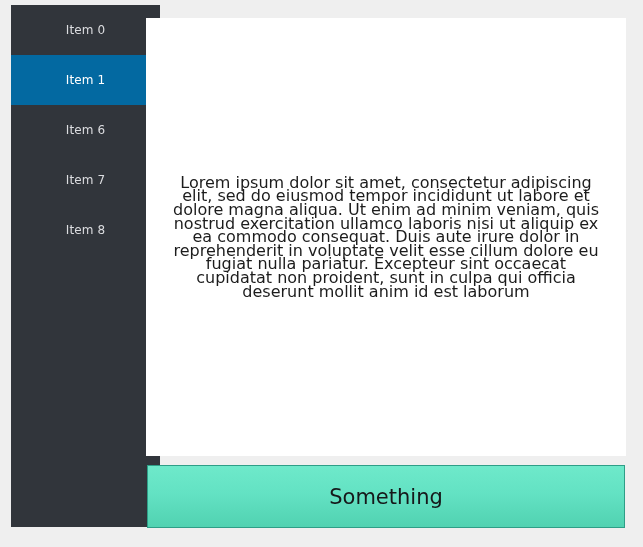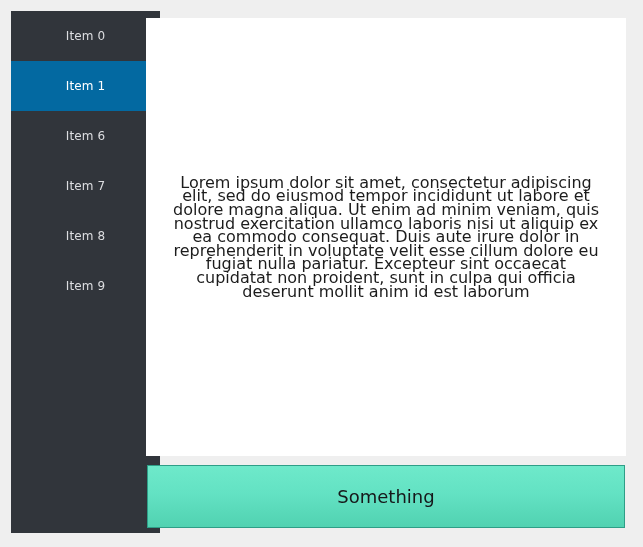--- a/index.html
+++ b/index.html
@@ -16,21 +16,21 @@
   #app {
     position: relative;
     width: 643px;
     height: 547px;
   }
 
   
   #sidebar {
     position: absolute;
     left: 11px;
-    top: 11px;
+    top: 5px;
     width: 149px;
     height: 522px;
     background: #31353b;
     overflow: hidden;
   }
   .sidebar-item {
     height: 50px;
     line-height: 50px;
     text-align: center;
     color: #dcdde0;
@@ -71,21 +71,21 @@
     left: 147px;
     top: 465px;
     width: 478px;
     height: 63px;
     box-sizing: border-box;
     border: 1px solid #2e9e87;
     background: linear-gradient(to bottom, #6ee9ca 0%, #63e2c3 45%, #51d2b1 100%);
     display: flex;
     align-items: center;
     justify-content: center;
-    font-size: 18px;
+    font-size: 21px;
     color: #16181a;
     font-family: "DejaVu Sans", sans-serif;
     cursor: pointer;
     user-select: none;
   }
 </style>
 </head>
 <body>
 
 <div id="app">
@@ -99,23 +99,20 @@
     </div>
     <div class="sidebar-item">
       <span>Item 6</span>
     </div>
     <div class="sidebar-item">
       <span>Item 7</span>
     </div>
     <div class="sidebar-item">
       <span>Item 8</span>
     </div>
-    <div class="sidebar-item">
-      <span>Item 9</span>
-    </div>
   </nav>
 
   <section id="content-panel">
     <p id="content-text">Lorem ipsum dolor sit amet, consectetur adipiscing elit, sed do eiusmod tempor incididunt ut labore et dolore magna aliqua. Ut enim ad minim veniam, quis nostrud exercitation ullamco laboris nisi ut aliquip ex ea commodo consequat. Duis aute irure dolor in reprehenderit in voluptate velit esse cillum dolore eu fugiat nulla pariatur. Excepteur sint occaecat cupidatat non proident, sunt in culpa qui officia deserunt mollit anim id est laborum</p>
   </section>
 
   <button id="action-button">
     <span>Something</span>
   </button>
 

